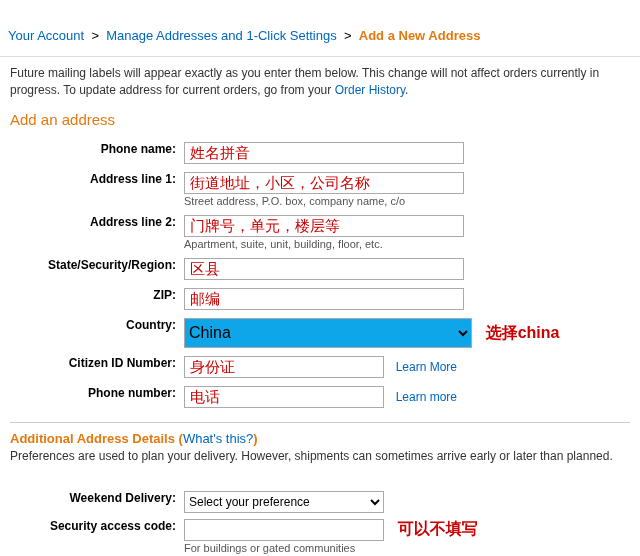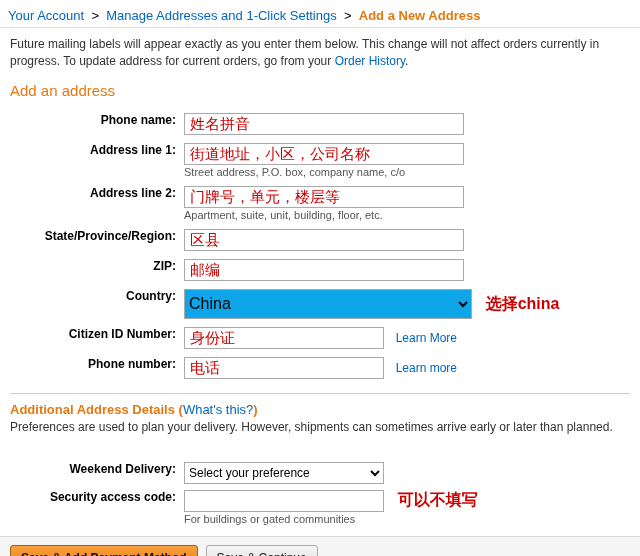--- a/index.html
+++ b/index.html
@@ -9,24 +9,25 @@
       background: #fff;
       color: #000;
       width: 640px;
       min-height: 556px;
       overflow-x: hidden;
     }
     a { color: #0066c0; text-decoration: none; }
 
     
     #breadcrumb {
-      padding: 8px 8px 4px 8px;
+      padding: 8px 8px 13px 8px;
       font-size: 13px;
       border-bottom: 1px solid #ddd;
       background: #fff;
+      margin-top: 20px;
     }
     #breadcrumb a { color: #0066c0; }
     #breadcrumb .current { color: #e47911; font-weight: bold; }
 
     
     #main {
       padding: 8px 10px;
     }
 
     .intro-text {
@@ -228,21 +229,21 @@
         </tr>
         <tr>
           <td class="label-cell">Address line 1:</td>
           <td class="input-cell"><div class="input-wrapper"><input type="text" style=""><span class="placeholder-red">街道地址，小区，公司名称</span></div><div class="sub-label">Street address, P.O. box, company name, c/o</div></td>
         </tr>
         <tr>
           <td class="label-cell">Address line 2:</td>
           <td class="input-cell"><div class="input-wrapper"><input type="text" style=""><span class="placeholder-red">门牌号，单元，楼层等</span></div><div class="sub-label">Apartment, suite, unit, building, floor, etc.</div></td>
         </tr>
         <tr>
-          <td class="label-cell">State/Province/Region:</td>
+          <td class="label-cell">State/Security/Region:</td>
           <td class="input-cell"><div class="input-wrapper"><input type="text" style=""><span class="placeholder-red">区县</span></div></td>
         </tr>
         <tr>
           <td class="label-cell">ZIP:</td>
           <td class="input-cell"><div class="input-wrapper"><input type="text" style=""><span class="placeholder-red">邮编</span></div></td>
         </tr>
       </tbody>
   </table>
 
   <table class="form-table">

